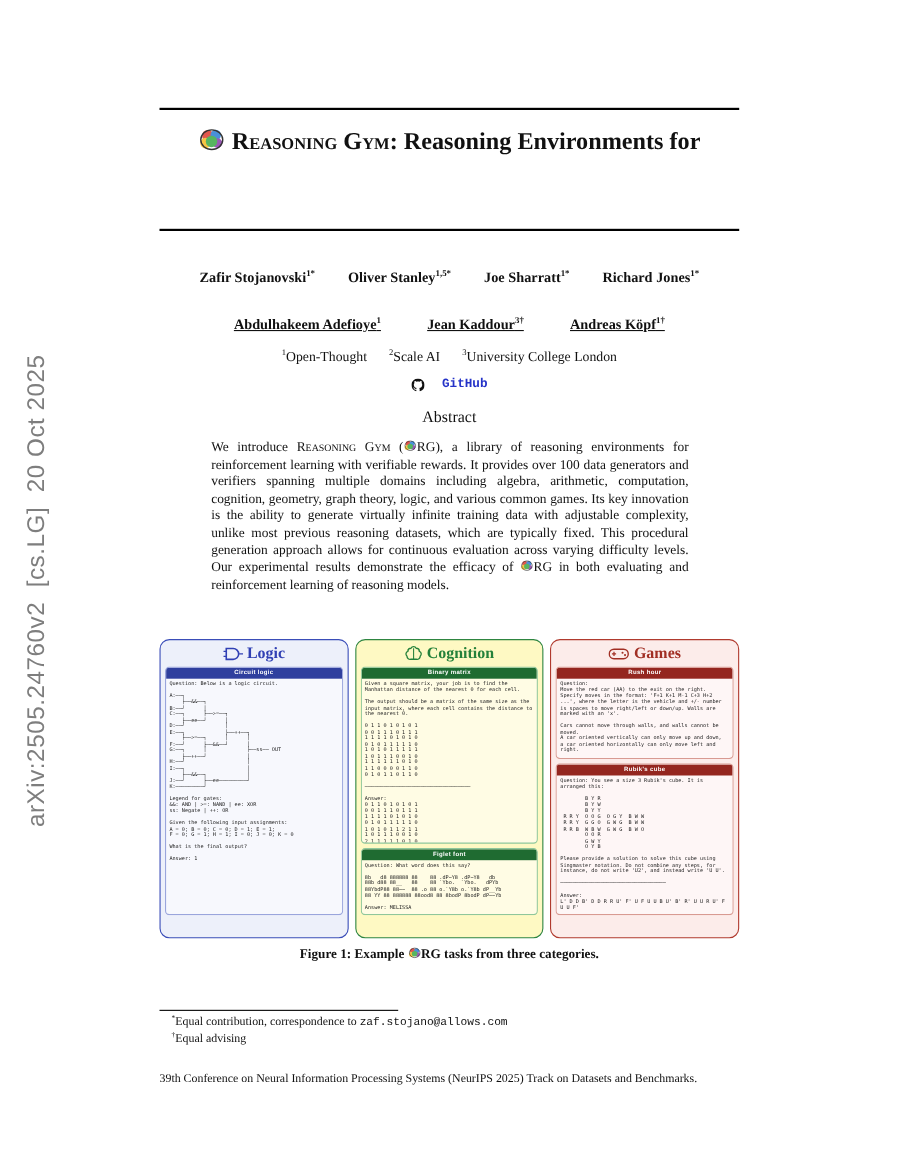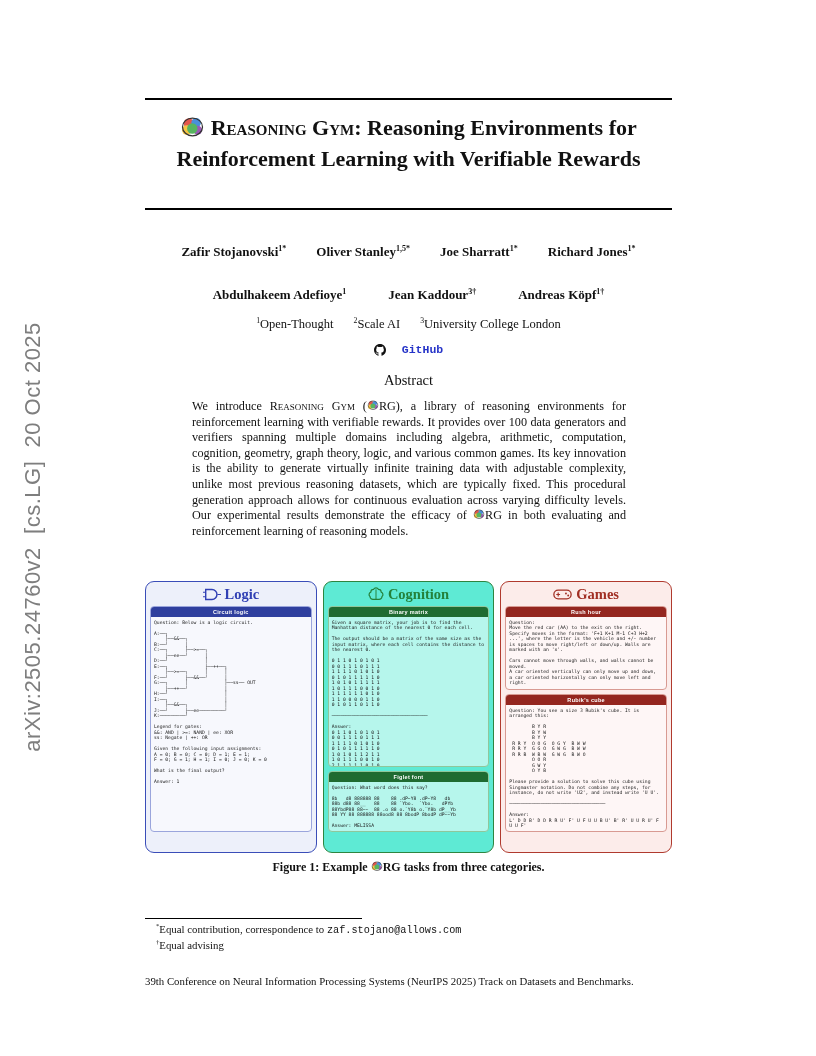--- a/index.html
+++ b/index.html
@@ -16,41 +16,41 @@
 
   .title { left:145px; top:112px; width:527px; text-align:center; font-weight:bold;
     font-size:22px; line-height:31px; }
   .sc { font-variant:small-caps; }
   .logo-title { width:25px; height:23px; vertical-align:-4px; }
   .logo-inline { width:12px; height:11px; vertical-align:-1px; }
 
   .authors-row1 { left:145px; top:244px; width:527px; display:flex; justify-content:center;
     gap:30px; font-weight:bold; font-size:13px; }
   .authors-row2 { left:145px; top:287px; width:527px; display:flex; justify-content:center;
-    gap:42px; font-weight:bold; font-size:13px; }
+    gap:42px; font-weight:bold; font-size:13px;text-decoration:underline; }
   sup { font-size:0.62em; }
 
   .affils { left:145px; top:316px; width:527px; display:flex; justify-content:center;
     gap:20px; font-size:12.5px; }
 
   .github-row { left:145px; top:343px; width:527px; display:flex; justify-content:center;
     align-items:center; gap:16px; }
   .github-label { font-family:"Liberation Mono", monospace; font-size:11.5px;
     font-weight:bold; color:#2533c8; }
 
   .abstract-heading { left:145px; top:372px; width:527px; text-align:center;
     font-weight:normal; font-size:14.5px; }
   .abstract-body { left:192px; top:399px; width:434px; font-size:12.2px;
     line-height:15.6px; text-align:justify; }
 
   .figure-row { left:145px; top:581px; width:527px; height:272px; display:flex; gap:6px; }
   .panel { flex:1 1 0; border-radius:9px; padding:3px 4px 20px; display:flex;
     flex-direction:column; overflow:hidden; }
   .panel-logic     { border:1.8px solid #3a4db8; background:#edf0fa; }
-  .panel-cognition { border:1.8px solid #2e8540; background:#5eead4; }
+  .panel-cognition { border:1.8px solid #2e8540; background:#fef9c3; }
   .panel-games     { border:1.8px solid #b03a2e; background:#fcecea; }
 
   .panel-header { display:flex; align-items:center; justify-content:center; gap:4px;
     font-weight:bold; font-size:14.5px; padding:1px 0 3px; }
   .panel-logic .panel-header     { color:#3140b4; }
   .panel-cognition .panel-header { color:#24813a; }
   .panel-games .panel-header     { color:#a12f24; }
 
   .sections { display:flex; flex-direction:column; gap:4px; flex:1; overflow:hidden; }
   .section { border-radius:4px; overflow:hidden; background:rgba(255,255,255,0.55);
@@ -103,21 +103,20 @@
 
   <div class="abs rule-top"></div>
 
   <h1 class="abs title">
     <span>
       <svg class="logo-title">
           <use href="#rg-logo"></use>
         </svg>
       <span class="sc">Reasoning Gym</span><span>: Reasoning Environments for</span>
     </span><br>
-    <span>Reinforcement Learning with Verifiable Rewards</span>
   </h1>
 
   <div class="abs rule-mid"></div>
 
   <div class="abs authors-row1">
     <span class="author"><span>Zafir Stojanovski</span><sup>1*</sup></span>
     <span class="author"><span>Oliver Stanley</span><sup>1,5*</sup></span>
     <span class="author"><span>Joe Sharratt</span><sup>1*</sup></span>
     <span class="author"><span>Richard Jones</span><sup>1*</sup></span>
   </div>

